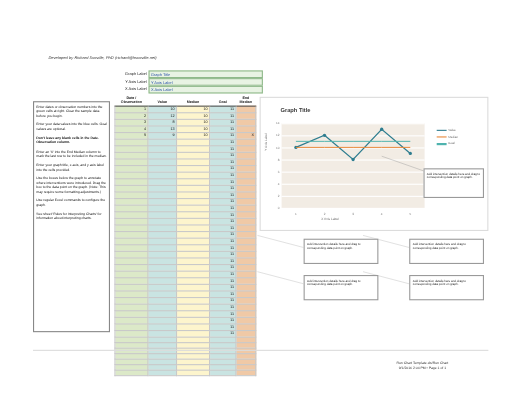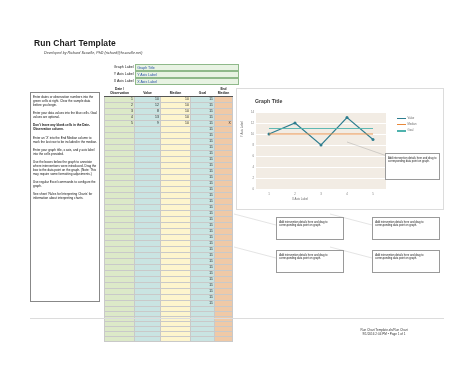--- a/index.html
+++ b/index.html
@@ -163,21 +163,20 @@
     position:absolute; right:30px; top:328px;
     text-align:center; font-size:3.1px; line-height:4.4px; color:#333;
     width:120px;
   }
 </style>
 </head>
 <body>
 
 <div class="page">
 
-  <div class="title">Run Chart Template</div>
   <div class="subtitle">Developed by Richard Scoville, PhD  (richard@hscoville.net)</div>
 
   <div class="labelblock">
     <div class="labelrow">
       <div class="lbl">Graph Label</div>
       <div class="fld">Graph Title</div>
     </div>
     <div class="labelrow">
       <div class="lbl">Y Axis Label</div>
       <div class="fld">Y Axis Label</div>

